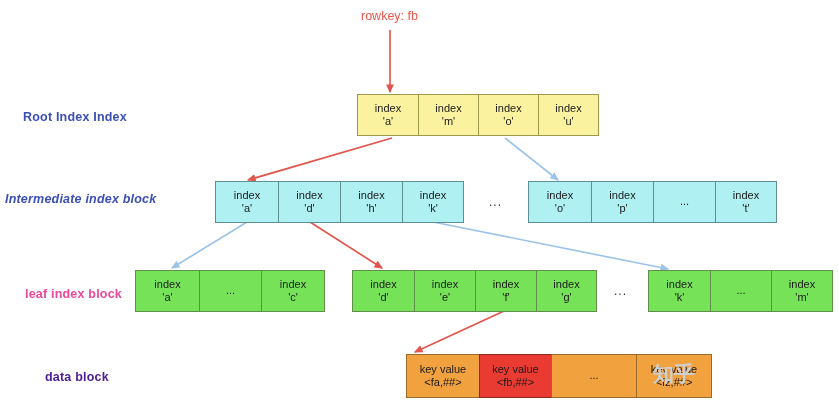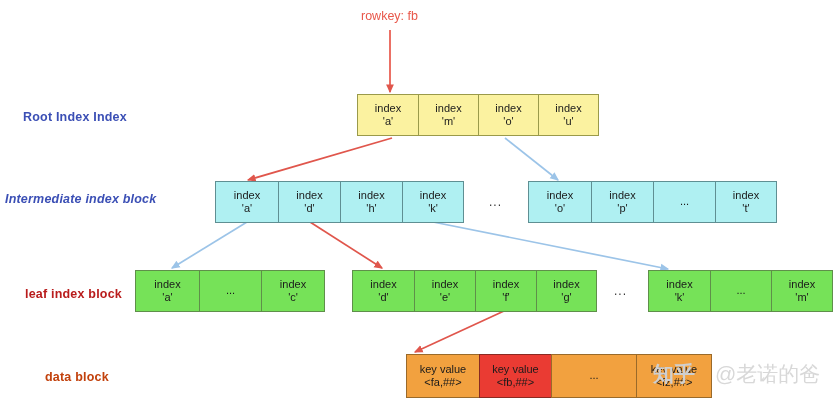--- a/index.html
+++ b/index.html
@@ -140,23 +140,23 @@
 
     <line x1="504" y1="311" x2="415" y2="352" stroke="#e0564c" stroke-width="1.7" marker-end="url(#arw-red)"></line>
   </svg>
 
   <div class="rowkey-label" style="left:361px; top:9px;">rowkey:  fb</div>
 
   <div class="row-label" style="left:23px; top:110px; color:#3b4fb5;">Root Index Index</div>
 
   <div class="row-label" style="left:5px; top:192px; color:#3b4fb5;font-style:italic;">Intermediate index block</div>
 
-  <div class="row-label" style="left:25px; top:287px; color:#b91c1c;">leaf index block</div>
-
-  <div class="row-label" style="left:45px; top:370px; color:#c2410c;">data block</div>
+  <div class="row-label" style="left:25px; top:287px; color:#ec4899;">leaf index block</div>
+
+  <div class="row-label" style="left:45px; top:370px; color:#4c1d95;">data block</div>
 
   <div class="block lvl-root" style="left:357px; top:94px; height:42px;">
     <div class="cell" style="width:61px;">
       <span class="l1">index</span>
       <span class="l2">'a'</span>
     </div>
     <div class="cell" style="width:60px;">
       <span class="l1">index</span>
       <span class="l2">'m'</span>
     </div>
@@ -275,16 +275,15 @@
       <span class="l2"></span>
     </div>
     <div class="cell" style="width:76px;">
       <span class="l1">key value</span>
       <span class="l2">&lt;fz,##&gt;</span>
     </div>
   </div>
 
   <div class="watermark" style="left:653px; top:360px;">
     <span class="wm-logo">知乎</span>
-    <span class="wm-user">@老诺的爸</span>
   </div>
 
 </div>
 
 </body></html>

